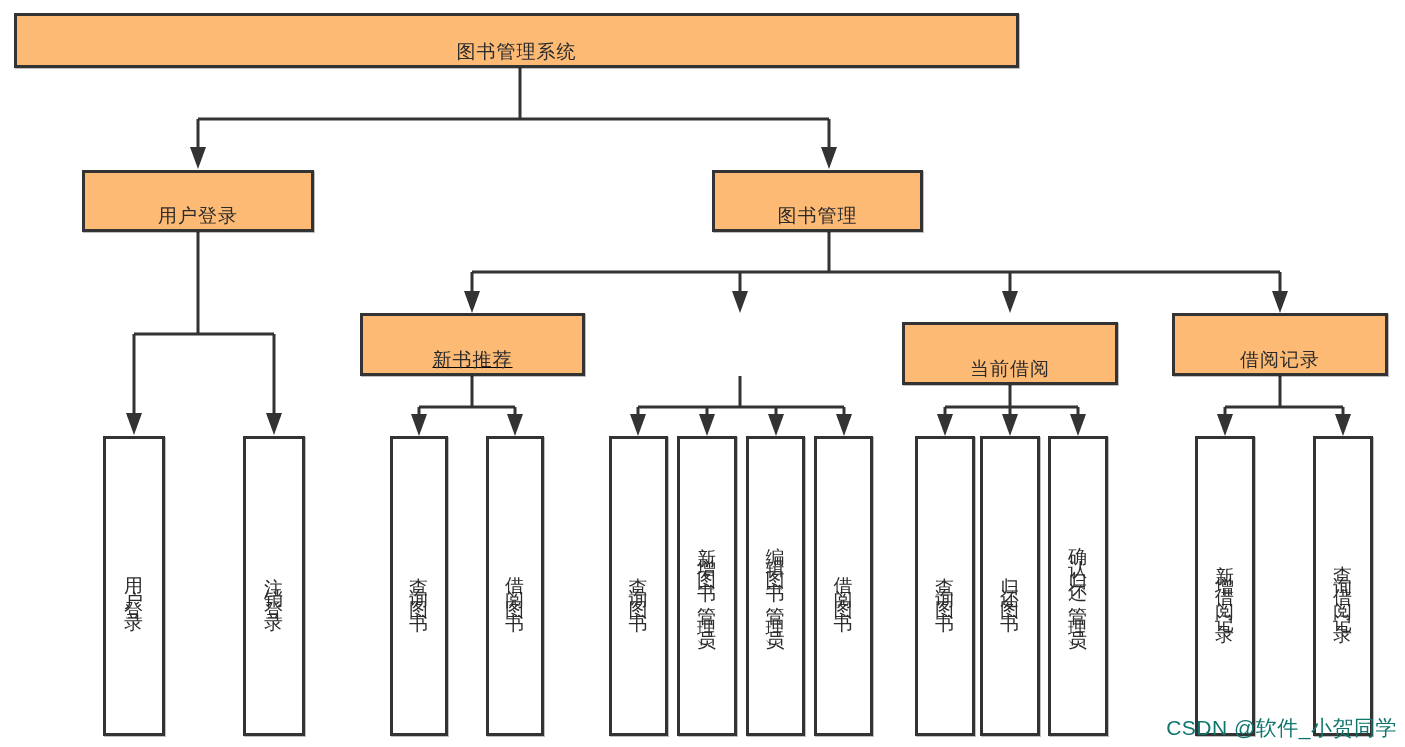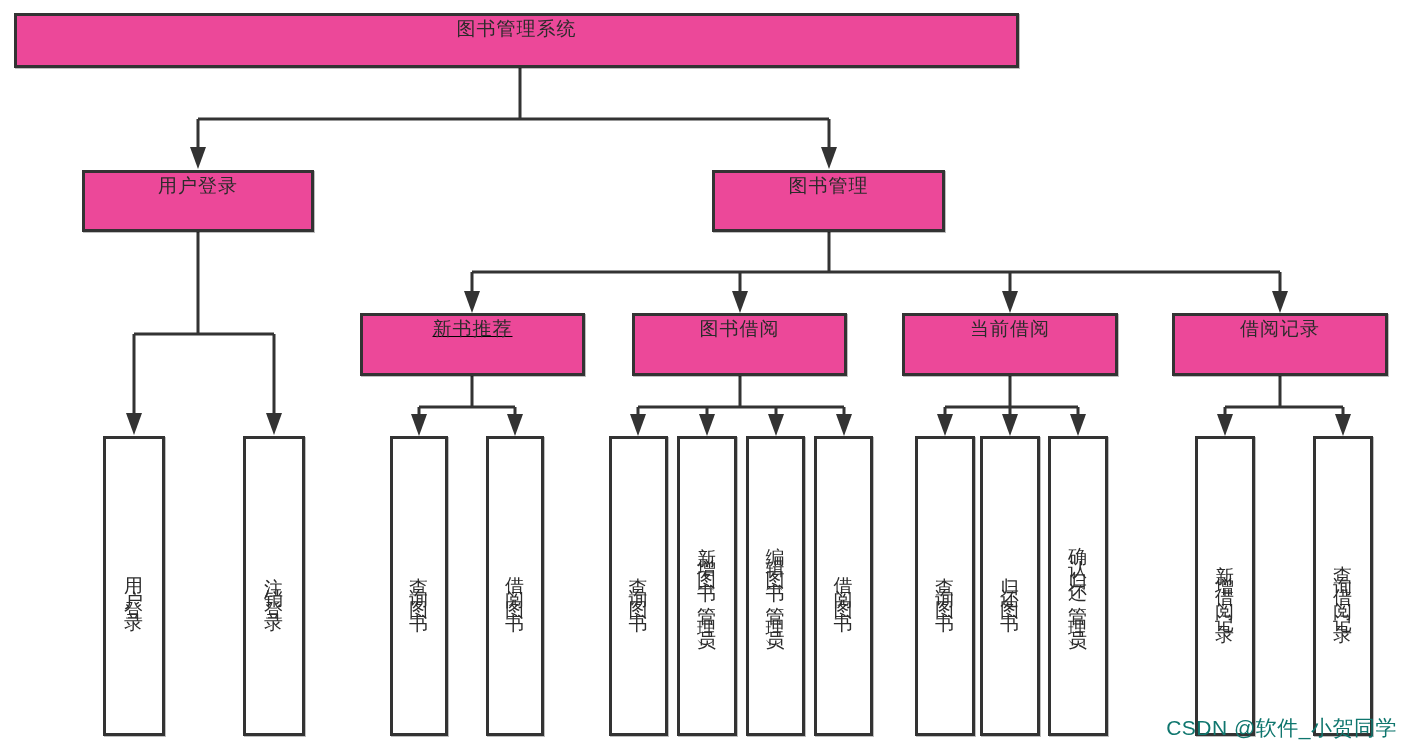--- a/index.html
+++ b/index.html
@@ -12,23 +12,23 @@
     overflow: hidden;
   }
   .connectors {
     position: absolute;
     left: 0; top: 0;
     width: 1405px; height: 747px;
   }
   .hbox {
     position: absolute;
     border: 3px solid #333333;
-    background: #ec4899;
+    background: #fdba74;
     display: flex;
-    align-items: flex-start;
+    align-items: flex-end;
     justify-content: center;
     box-sizing: border-box;
     box-shadow: 1px 1px 0 rgba(0,0,0,0.25);
   }
   .hbox .label {
     font-size: 19px;
     color: #2b2b2b;
     letter-spacing: 1px;
     white-space: nowrap;
   }
@@ -122,31 +122,28 @@
     </g>
   </svg>
 
   <div class="hbox" style="left:14px; top:13px; width:1005px; height:55px;">
     <span class="label">图书管理系统</span>
   </div>
 
   <div class="hbox" style="left:82px; top:170px; width:232px; height:62px;">
     <span class="label">用户登录</span>
   </div>
-  <div class="hbox" style="left:712px; top:170px; width:233px; height:62px;">
+  <div class="hbox" style="left:712px; top:170px; width:211px; height:62px;">
     <span class="label">图书管理</span>
   </div>
 
   <div class="hbox" style="left:360px; top:313px; width:225px; height:63px;text-decoration:underline;">
     <span class="label">新书推荐</span>
   </div>
-  <div class="hbox" style="left:632px; top:313px; width:215px; height:63px;">
-    <span class="label">图书借阅</span>
-  </div>
-  <div class="hbox" style="left:902px; top:313px; width:216px; height:63px;">
+  <div class="hbox" style="left:902px; top:322px; width:216px; height:63px;">
     <span class="label">当前借阅</span>
   </div>
   <div class="hbox" style="left:1172px; top:313px; width:216px; height:63px;">
     <span class="label">借阅记录</span>
   </div>
 
   <div class="vbox" style="left:103px; width:62px;">
     <span class="vlabel">用户登录</span>
   </div>
   <div class="vbox" style="left:243px; width:62px;">

